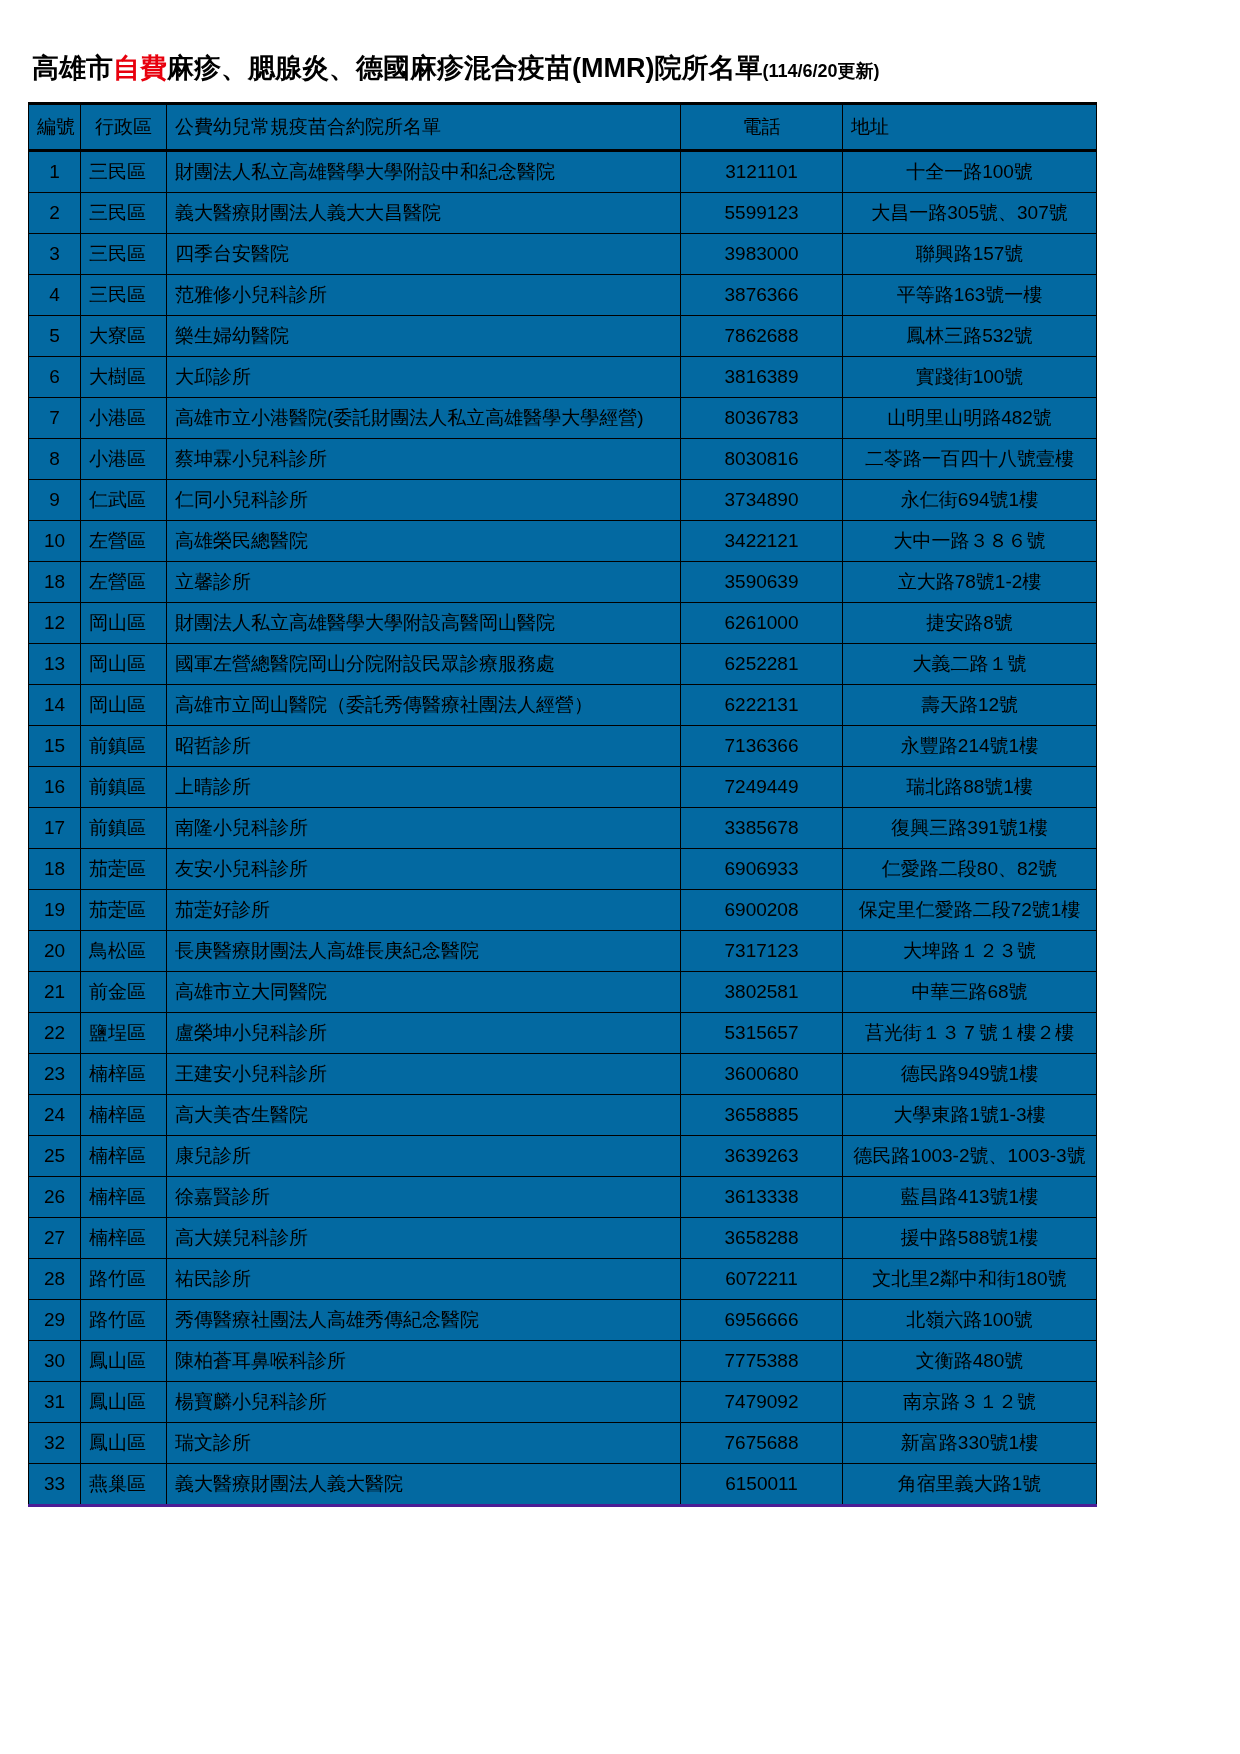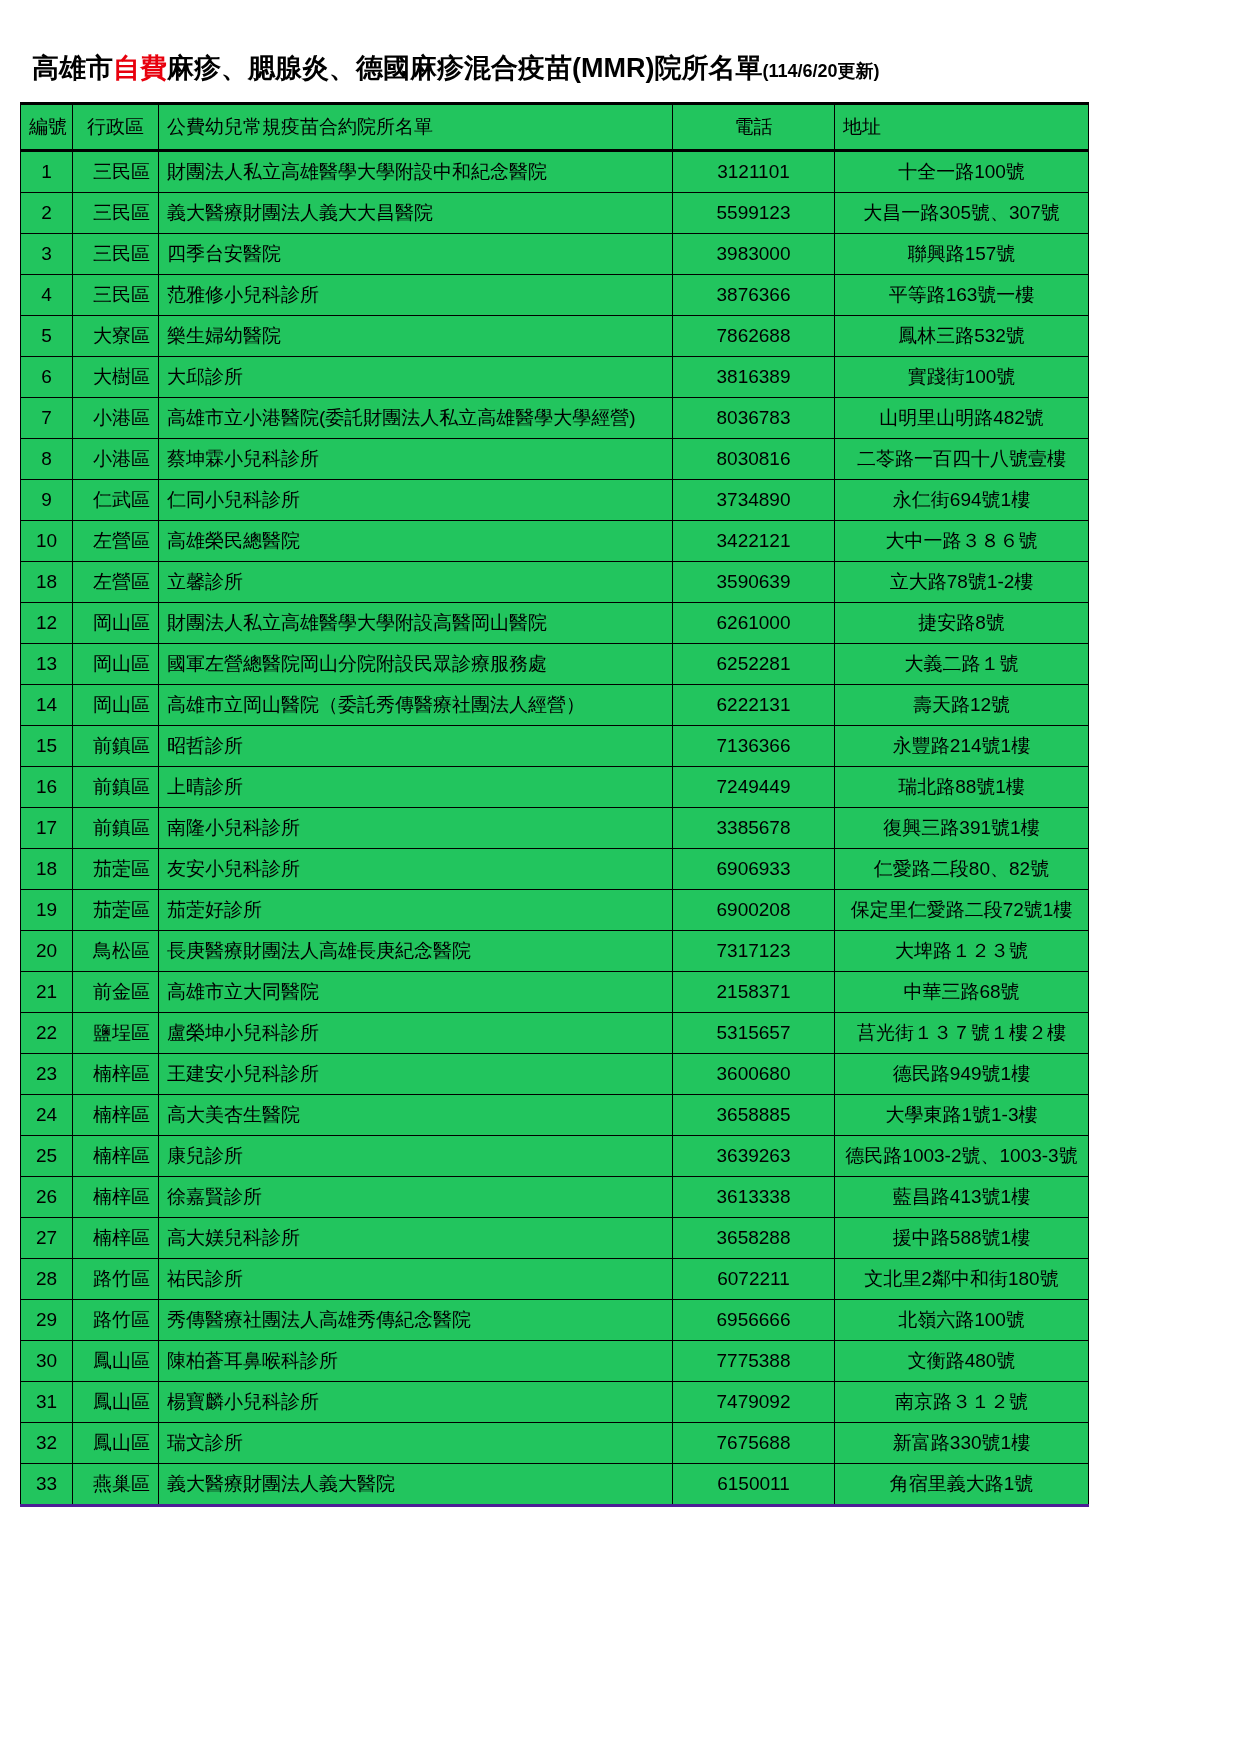--- a/index.html
+++ b/index.html
@@ -34,24 +34,24 @@
   .doc-title .hl {
     color: #e8000d;
   }
   .doc-title .upd {
     font-size: 18px;
     font-weight: bold;
   }
   
   table.listing {
     border-collapse: collapse;
-    margin-left: 20px;
+    margin-left: 28px;
     width: 1068px;
     table-layout: fixed;
-    background: #22c55e;
+    background: #0369a1;
   }
   table.listing th,
   table.listing td {
     border: 1px solid #000000;
     padding: 0 8px;
     height: 40px;
     font-size: 19px;
     font-weight: normal;
     line-height: 1.15;
     vertical-align: middle;
@@ -67,21 +67,21 @@
     border-bottom: 3px solid #4c1d95;
   }
   
   col.c-no    { width: 52px; }
   col.c-dist  { width: 86px; }
   col.c-name  { width: 514px; }
   col.c-tel   { width: 162px; }
   col.c-addr  { width: 254px; }
 
   .col-no   { text-align: center; }
-  .col-dist { text-align: right; }
+  .col-dist { text-align: left; }
   .col-name { text-align: left; }
   .col-tel  { text-align: center; }
   .col-addr { text-align: center; }
 
   thead .col-no,
   thead .col-dist,
   thead .col-tel { text-align: center; }
   thead .col-name,
   thead .col-addr { text-align: left; }
 </style>
@@ -247,21 +247,21 @@
           <td class="col-no">20</td>
           <td class="col-dist">鳥松區</td>
           <td class="col-name">長庚醫療財團法人高雄長庚紀念醫院</td>
           <td class="col-tel">7317123</td>
           <td class="col-addr">大埤路１２３號</td>
         </tr>
         <tr>
           <td class="col-no">21</td>
           <td class="col-dist">前金區</td>
           <td class="col-name">高雄市立大同醫院</td>
-          <td class="col-tel">2158371</td>
+          <td class="col-tel">3802581</td>
           <td class="col-addr">中華三路68號</td>
         </tr>
         <tr>
           <td class="col-no">22</td>
           <td class="col-dist">鹽埕區</td>
           <td class="col-name">盧榮坤小兒科診所</td>
           <td class="col-tel">5315657</td>
           <td class="col-addr">莒光街１３７號１樓２樓</td>
         </tr>
         <tr>

